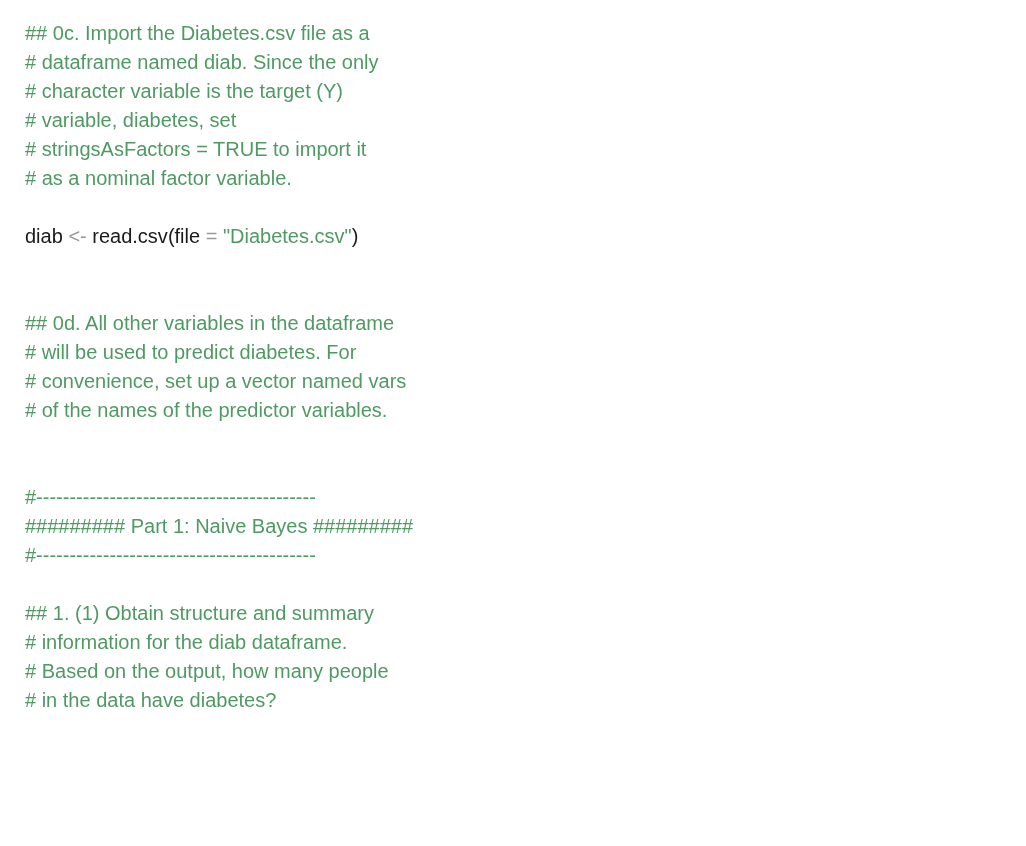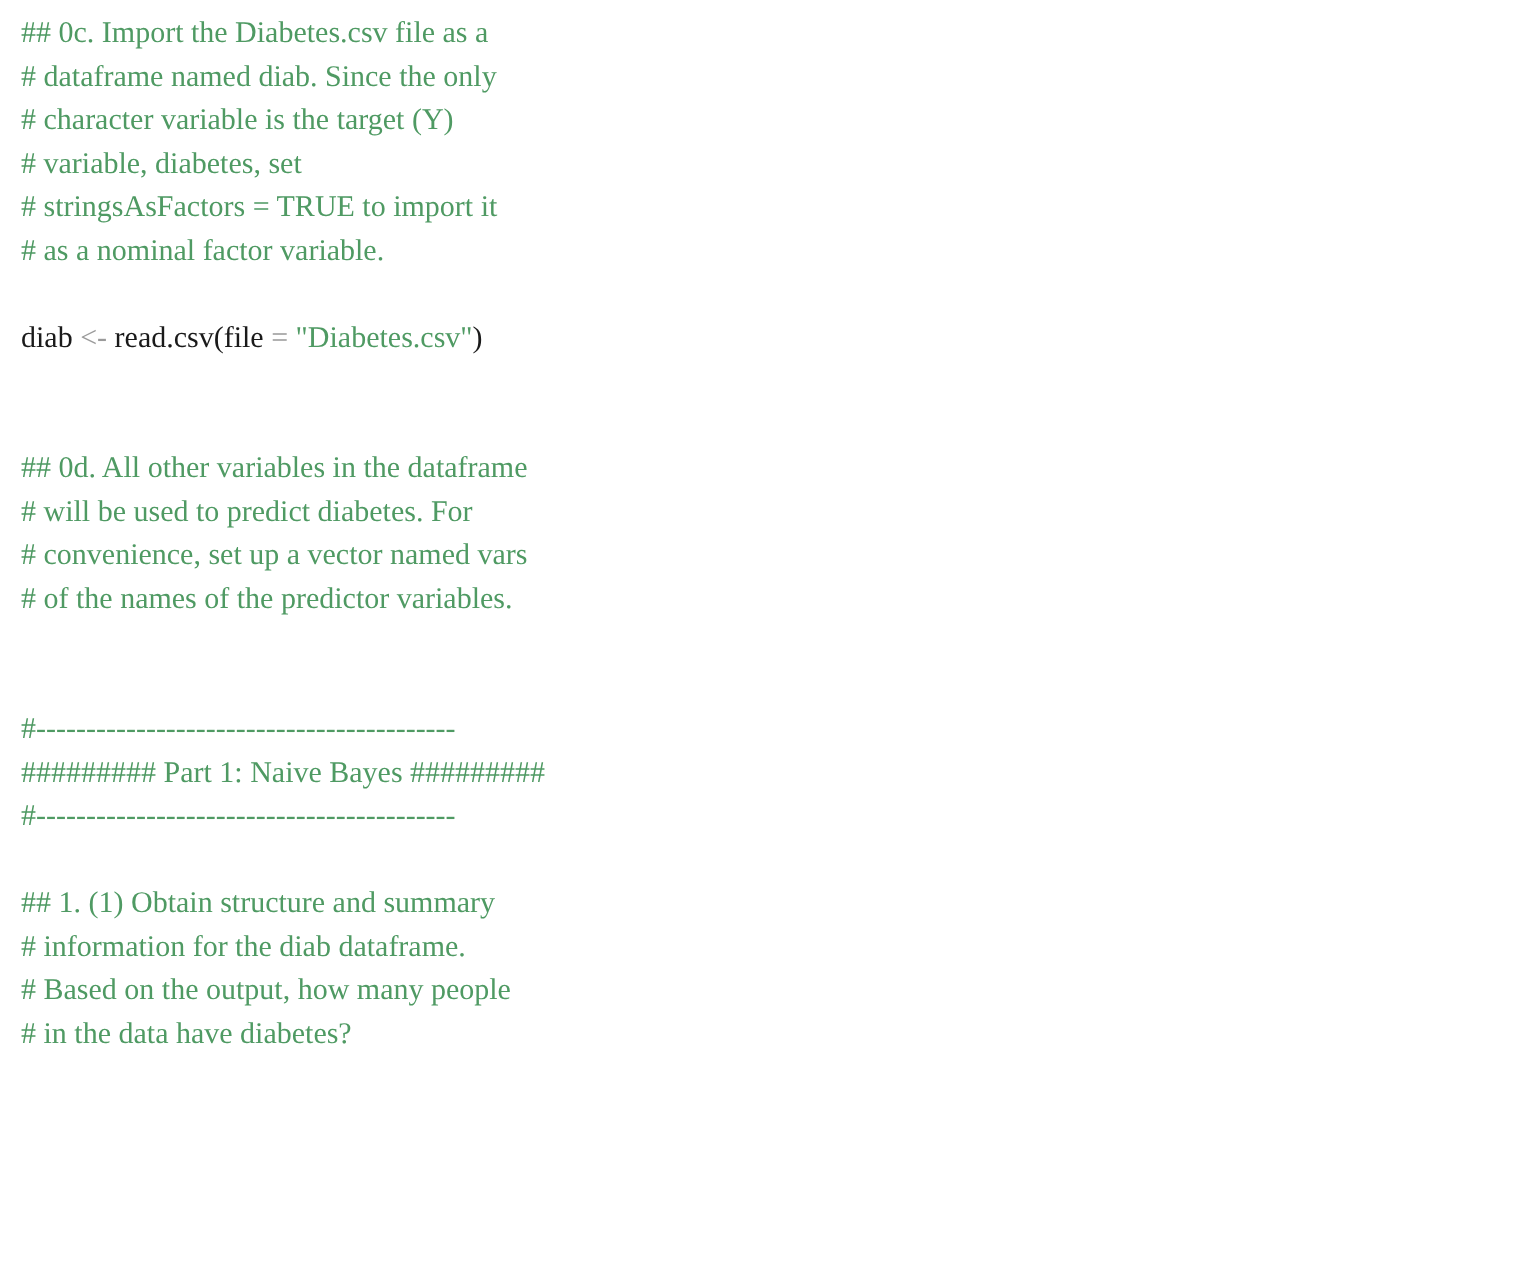--- a/index.html
+++ b/index.html
@@ -4,23 +4,23 @@
 <style>
   html, body {
     margin: 0;
     padding: 0;
     background: #ffffff;
     width: 1026px;
     height: 846px;
     overflow: hidden;
   }
   pre.code {
-    margin: 4px;
+    margin: 15px;
     padding: 4px 10px 10px 10px;
-    font-family: Liberation Serif, serif;
+    font-family: Liberation Sans, sans-serif;
     font-size: 20px;
     line-height: 29px;
     white-space: pre;
     color: #4f9a63;
   }
   .c  { color: #4f9a63; }  
   .id { color: #1a1a1a; }  
   .op { color: #9a9a9a; }  
   .fn { color: #1a1a1a; }  
   .pn { color: #1a1a1a; }  

